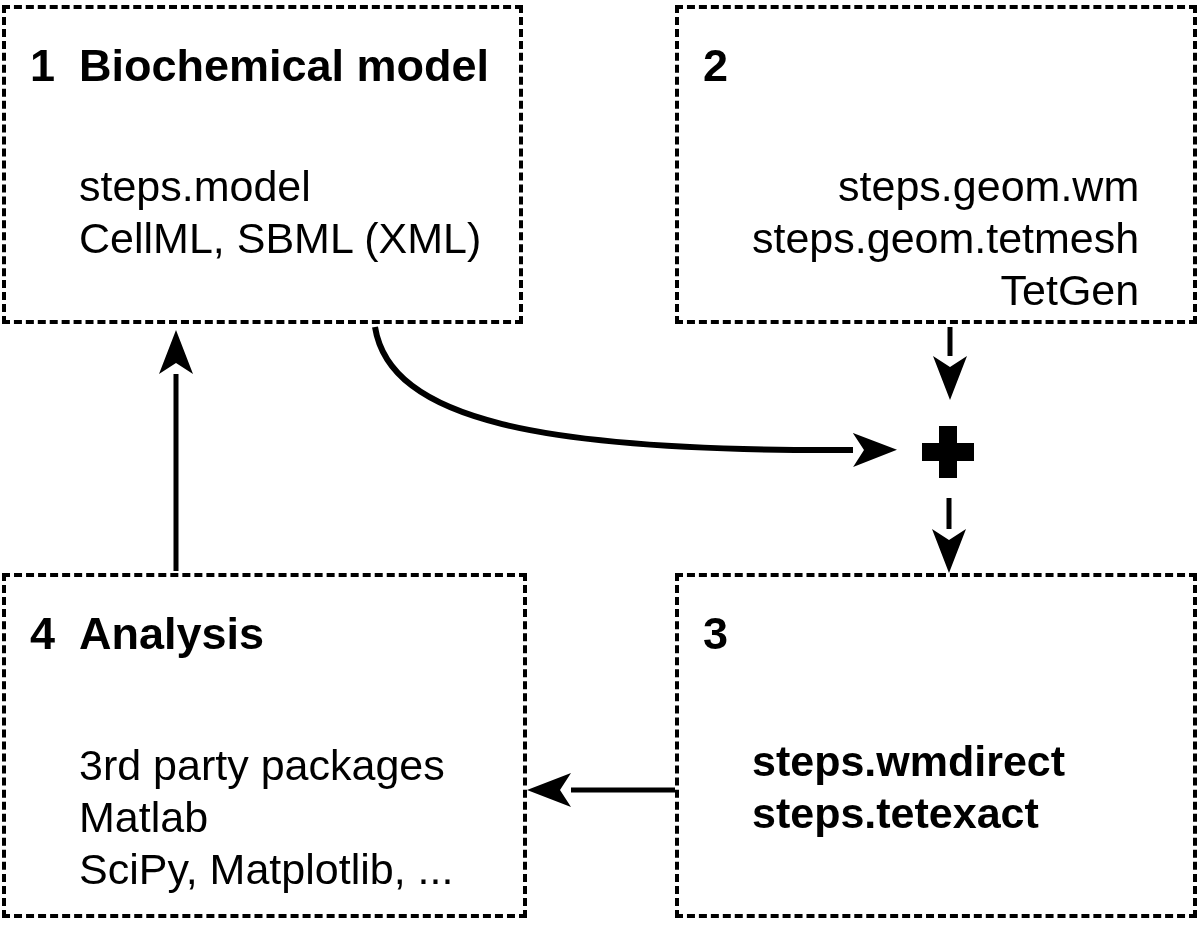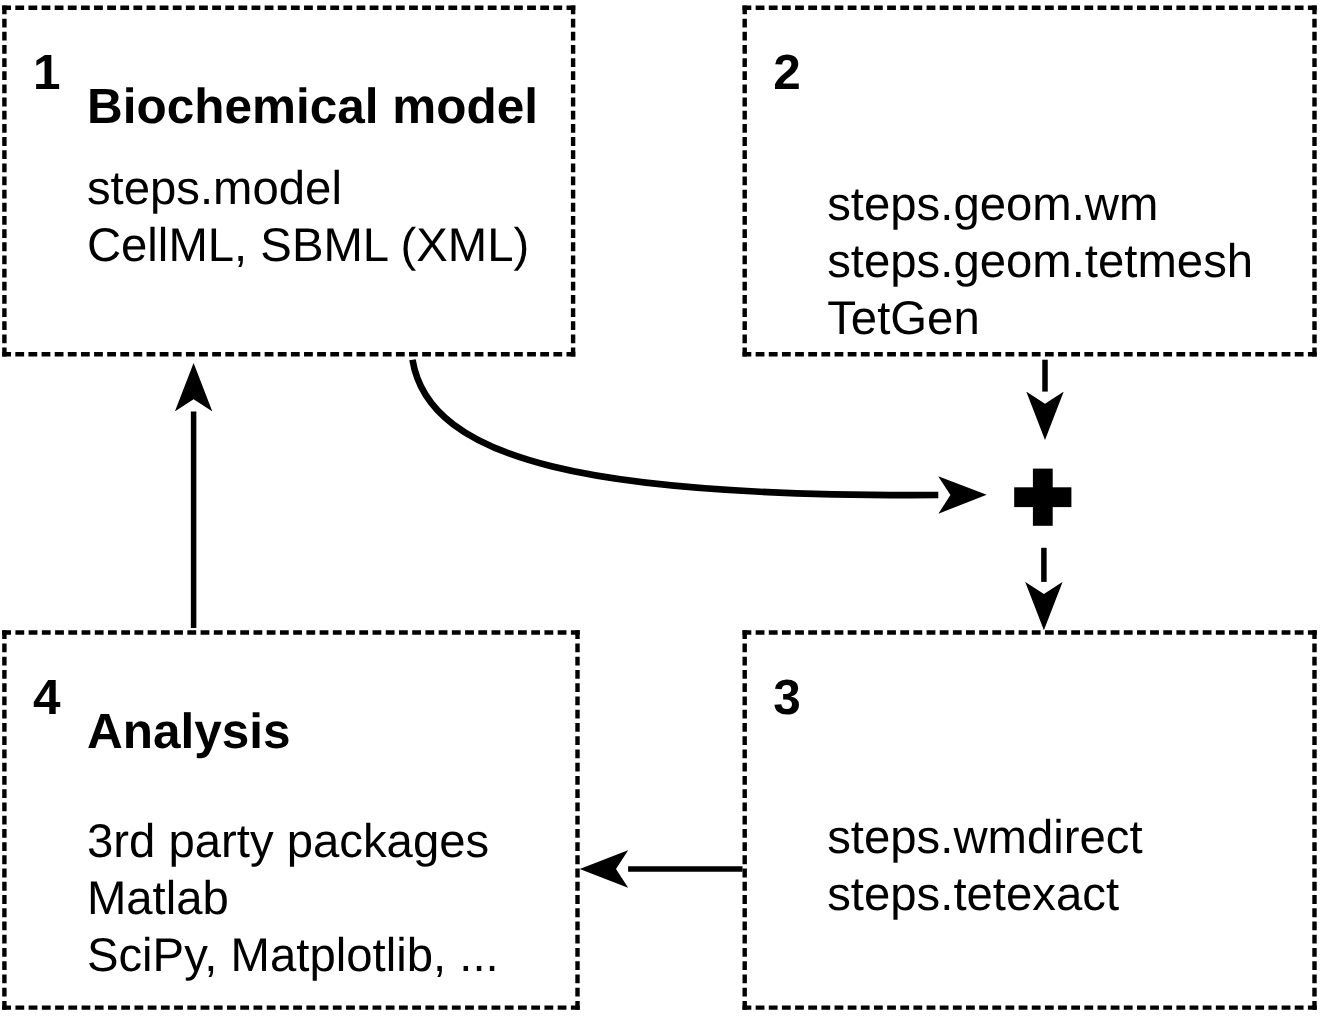--- a/index.html
+++ b/index.html
@@ -32,37 +32,36 @@
     white-space: nowrap;
   }
   .box-title {
     position: absolute;
     left: 73px;
     top: 30px;
     font-size: 45px;
     font-weight: bold;
     line-height: 53px;
     white-space: nowrap;
-    margin-top: 31px;
   }
   .box-items {
     position: absolute;
     left: 73px;
     font-size: 43px;
     font-weight: normal;
     line-height: 52px;
     white-space: nowrap;
   }
   #box-1 { left: 2px;   top: 5px;   width: 521px; height: 319px; }
   #box-2 { left: 675px; top: 5px;   width: 522px; height: 319px; }
   #box-3 { left: 675px; top: 573px; width: 522px; height: 345px; }
   #box-4 { left: 2px;   top: 573px; width: 525px; height: 345px; }
-  #box-1 .box-items { top: 136px; }
-  #box-2 .box-items { top: 151px; }
-  #box-3 .box-items { top: 158px; }
+  #box-1 .box-items { top: 151px; }
+  #box-2 .box-items { top: 151px; text-align: right; }
+  #box-3 .box-items { top: 158px; font-weight: bold; }
   #box-4 .box-items { top: 162px; }
 
   #arrow-layer {
     position: absolute;
     left: 0;
     top: 0;
     width: 1200px;
     height: 925px;
     pointer-events: none;
   }

